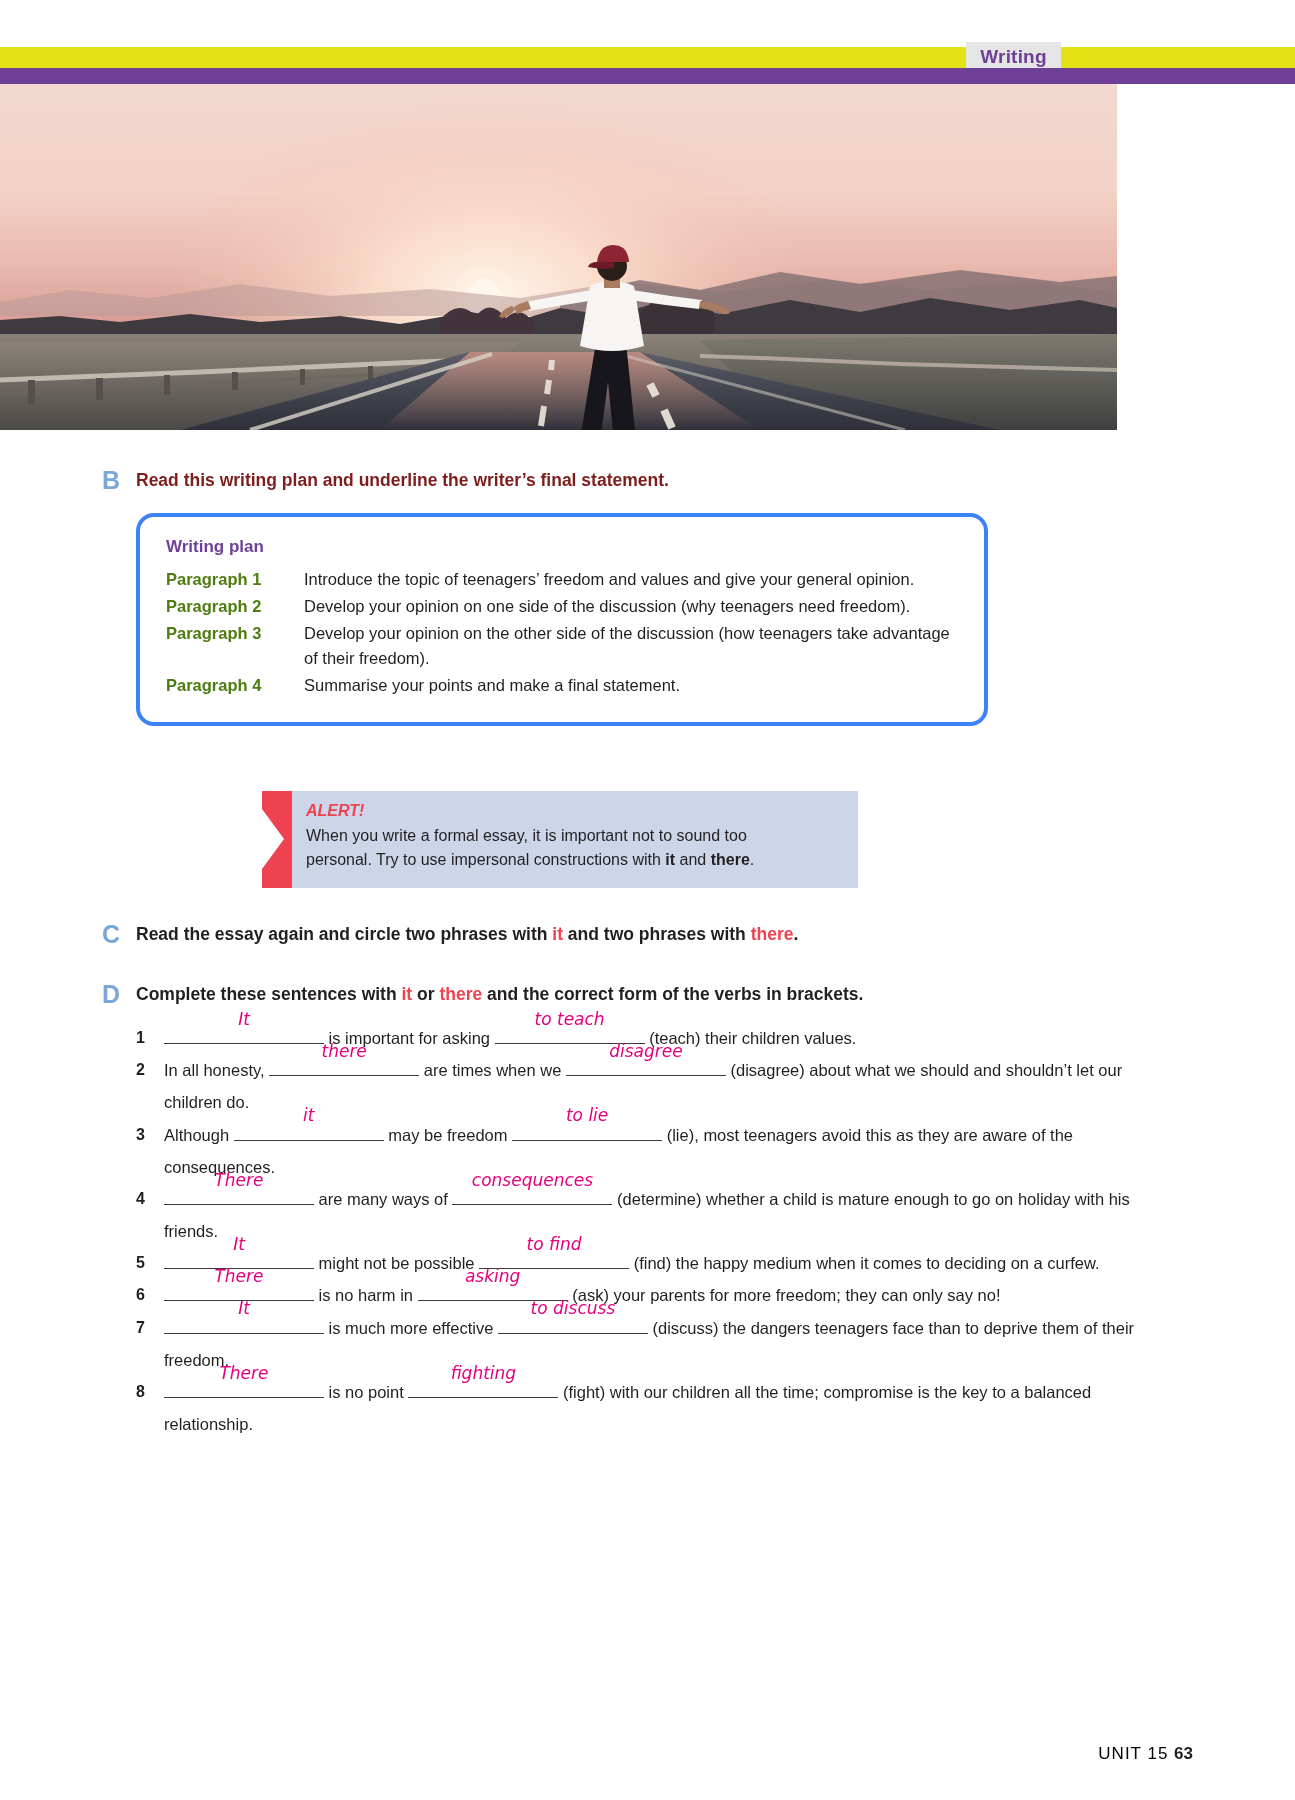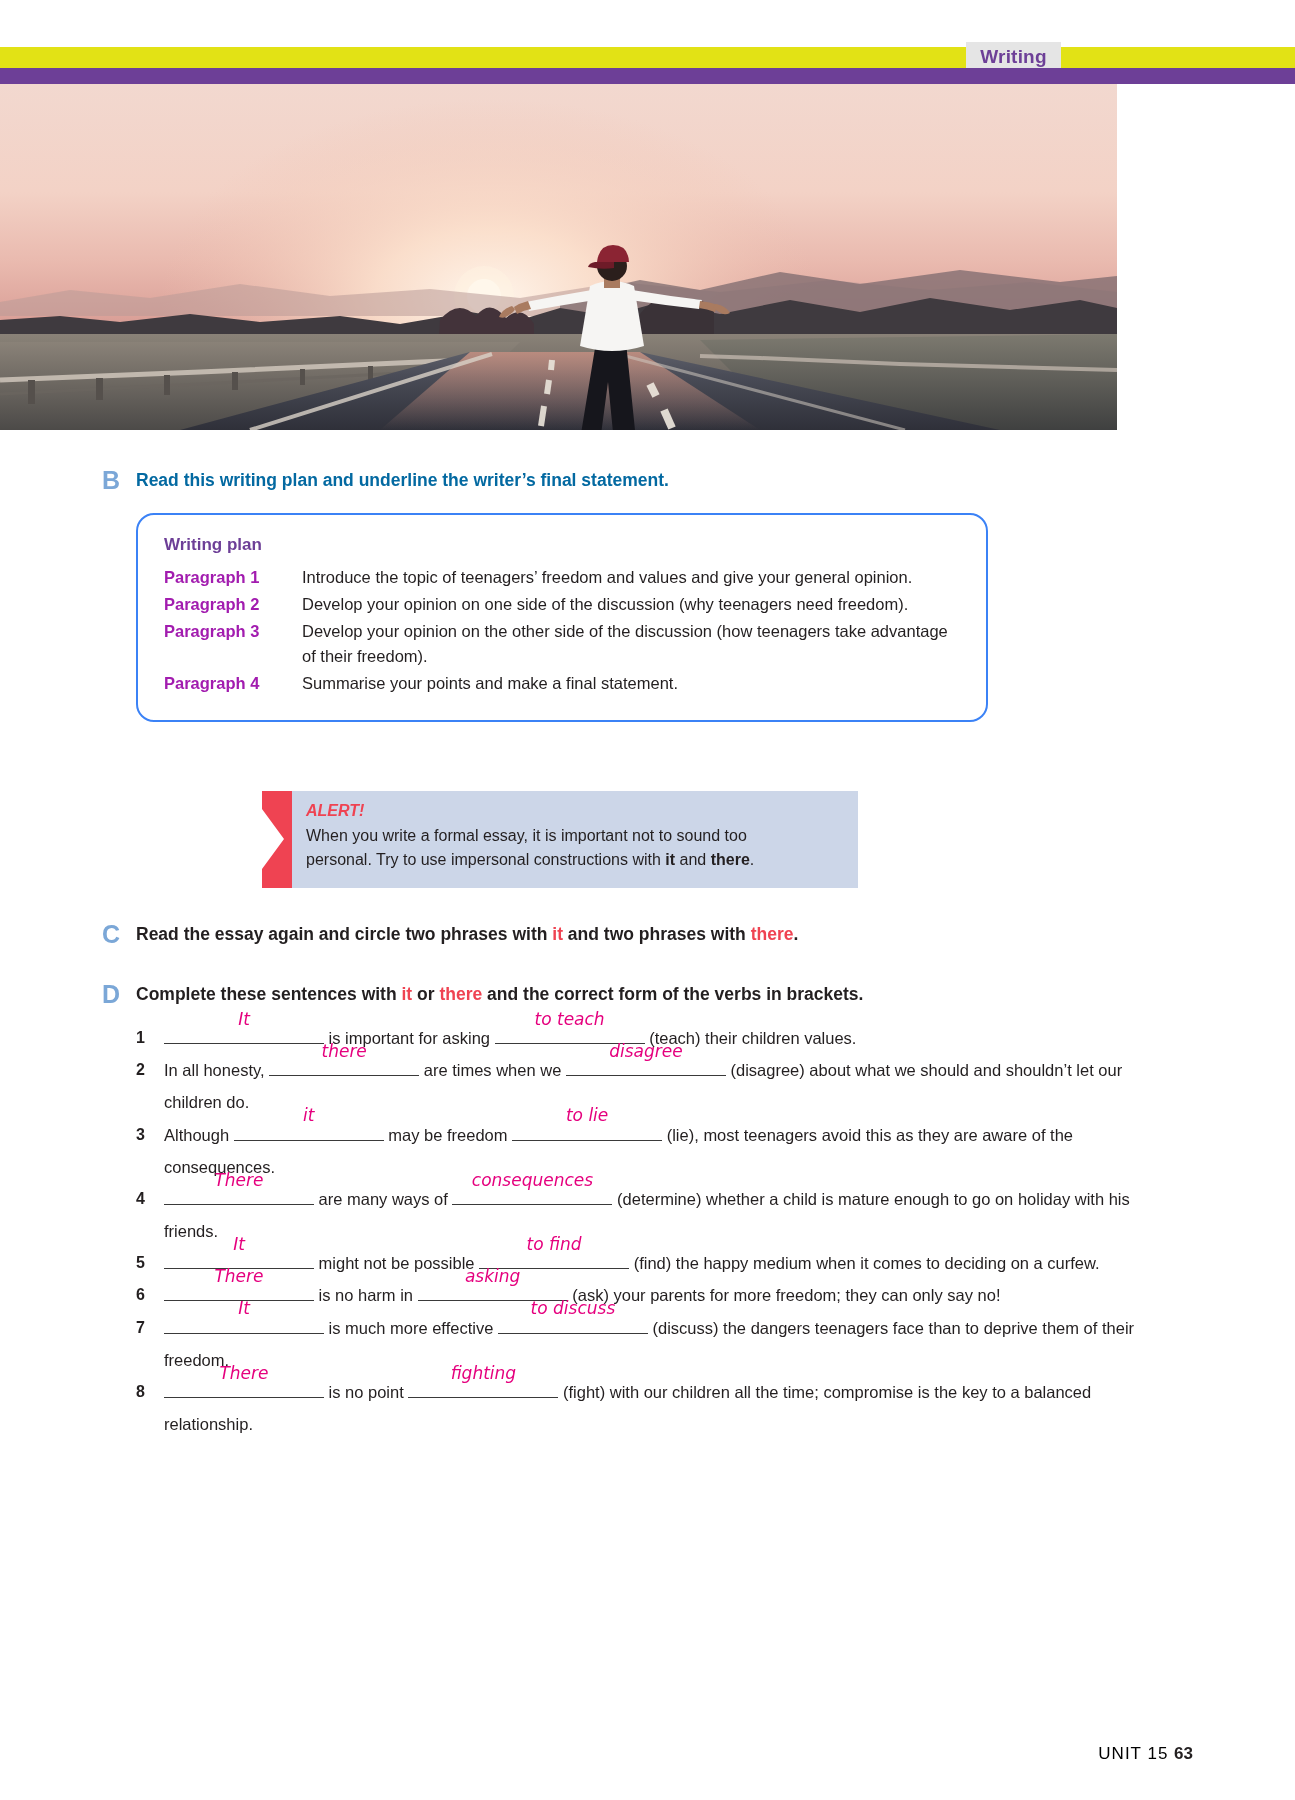--- a/index.html
+++ b/index.html
@@ -61,42 +61,42 @@
     overflow: hidden;
   }
   .photo svg { display: block; }
   .hl-red { color: #ef4352; }
 
   
   .plan-box {
     position: absolute;
     left: 136px; top: 513px;
     width: 852px;
-    border: 2px solid #3b82f6;
+    border: 4px solid #3b82f6;
     border-radius: 18px;
     padding: 20px 26px 22px 26px;
     background: #ffffff;
   }
   .plan-title {
     color: #6d3f97;
     font-weight: bold;
     font-size: 17px;
     margin-bottom: 10px;
   }
   .plan-row {
     display: flex;
     font-size: 16.5px;
     line-height: 1.52;
     margin-bottom: 2px;
   }
   .plan-label {
     font-weight: bold;
     width: 138px;
     flex: 0 0 138px;
-    color: #a21caf;
+    color: #4d7c0f;
   }
   .plan-text { flex: 1; color: #231f20; }
 
   
   .alert-wrap {
     position: absolute;
     left: 262px; top: 791px;
     width: 596px;
     height: 105px;
   }
@@ -206,21 +206,21 @@
     font-weight: bold;
     font-size: 25px;
     color: #7ba7d7;
     line-height: 1;
   }
   .b-heading {
     position: absolute;
     left: 136px; top: 470px;
     font-weight: bold;
     font-size: 17.5px;
-    color: #0369a1;
+    color: #7f1d1d;
   }
 </style>
 </head>
 <body>
 
 <div class="header-zone">
   <div class="yellow-bar-left"></div>
   <div class="yellow-bar-right"></div>
   <div class="section-title">Writing</div>
   <div class="purple-bar"></div>

